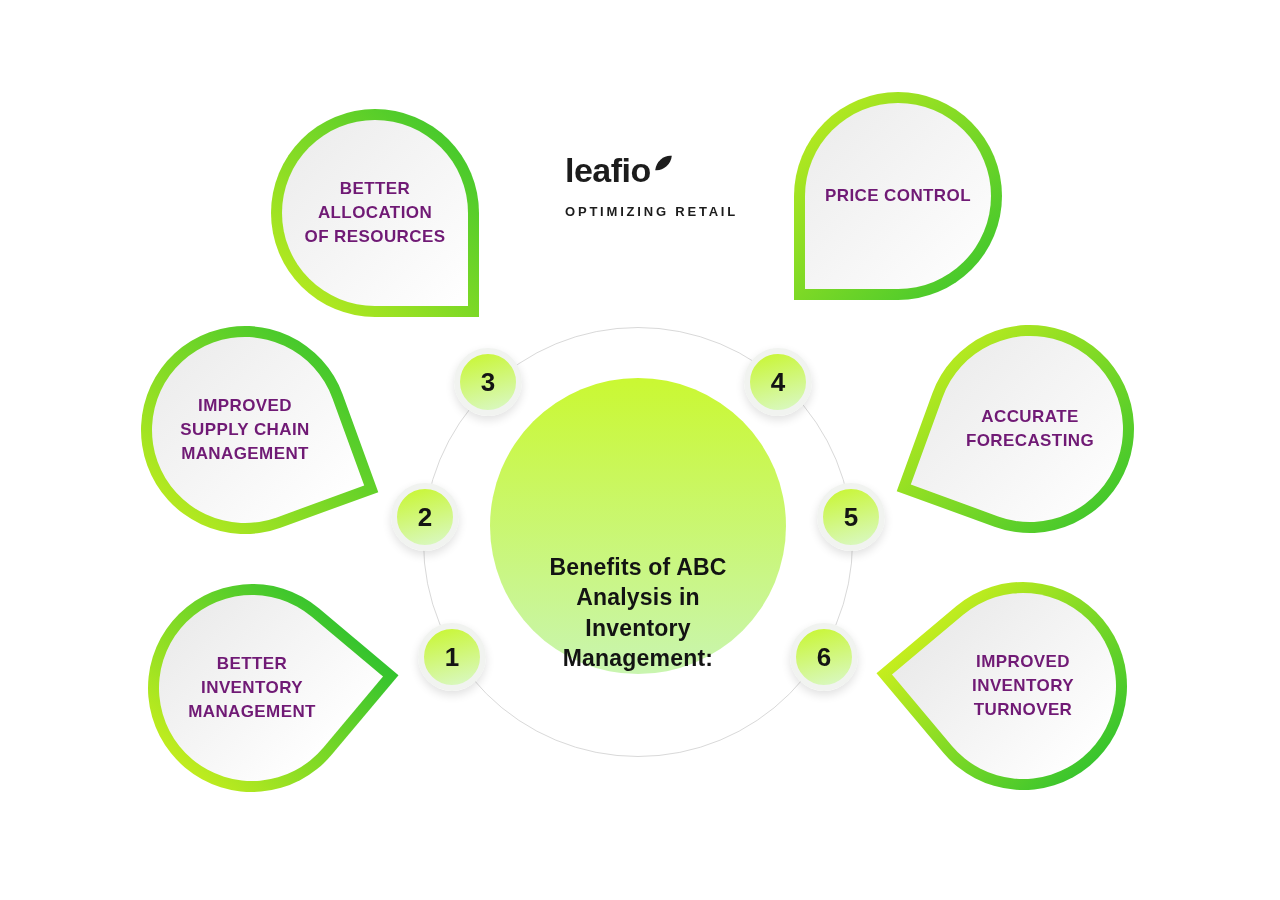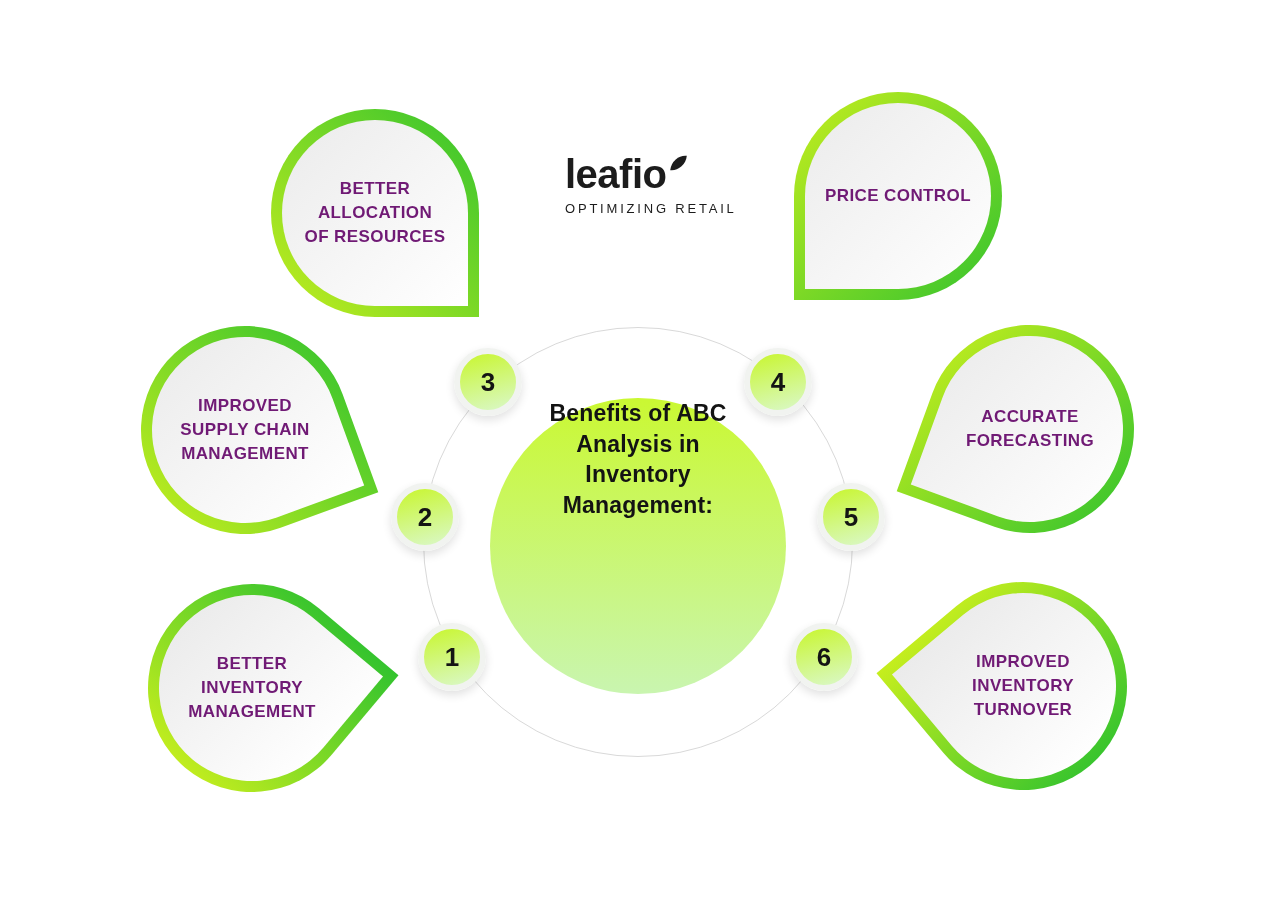--- a/index.html
+++ b/index.html
@@ -16,40 +16,40 @@
   
   .logo {
     position: absolute;
     left: 565px;
     top: 152px;
     z-index: 4;
   }
   .logo-word {
     position: relative;
     display: inline-block;
-    font-size: 40px;
+    font-size: 34px;
     font-weight: 700;
     letter-spacing: -0.5px;
     color: #1c1c1c;
     line-height: 1.1;
   }
   .leaf-mark {
     position: absolute;
     right: -20px;
     top: 3px;
     width: 15px;
     height: 16px;
     background: #1c1c1c;
     border-radius: 100% 0 100% 0;
     transform: rotate(6deg);
   }
   .logo-tagline {
-    margin-top: 5px;
+    margin-top: 15px;
     font-size: 13px;
-    font-weight: 400;
+    font-weight: 700;
     letter-spacing: 2.8px;
     color: #1c1c1c;
     white-space: nowrap;
   }
 
   
   .ring {
     position: absolute;
     left: 423px;
     top: 327px;
@@ -57,27 +57,27 @@
     height: 430px;
     border: 1px solid #d9d9d9;
     border-radius: 50%;
     z-index: 1;
   }
 
   
   .center-circle {
     position: absolute;
     left: 490px;
-    top: 398px;
+    top: 378px;
     width: 296px;
     height: 296px;
     border-radius: 50%;
     background: linear-gradient(180deg, #caf832 0%, #c9f5b0 100%);
     display: flex;
-    align-items: flex-start;
+    align-items: flex-end;
     justify-content: center;
     z-index: 2;
   }
   .center-title {
     font-size: 23px;
     font-weight: 700;
     line-height: 1.33;
     color: #131313;
     text-align: center;
     white-space: pre-line;

